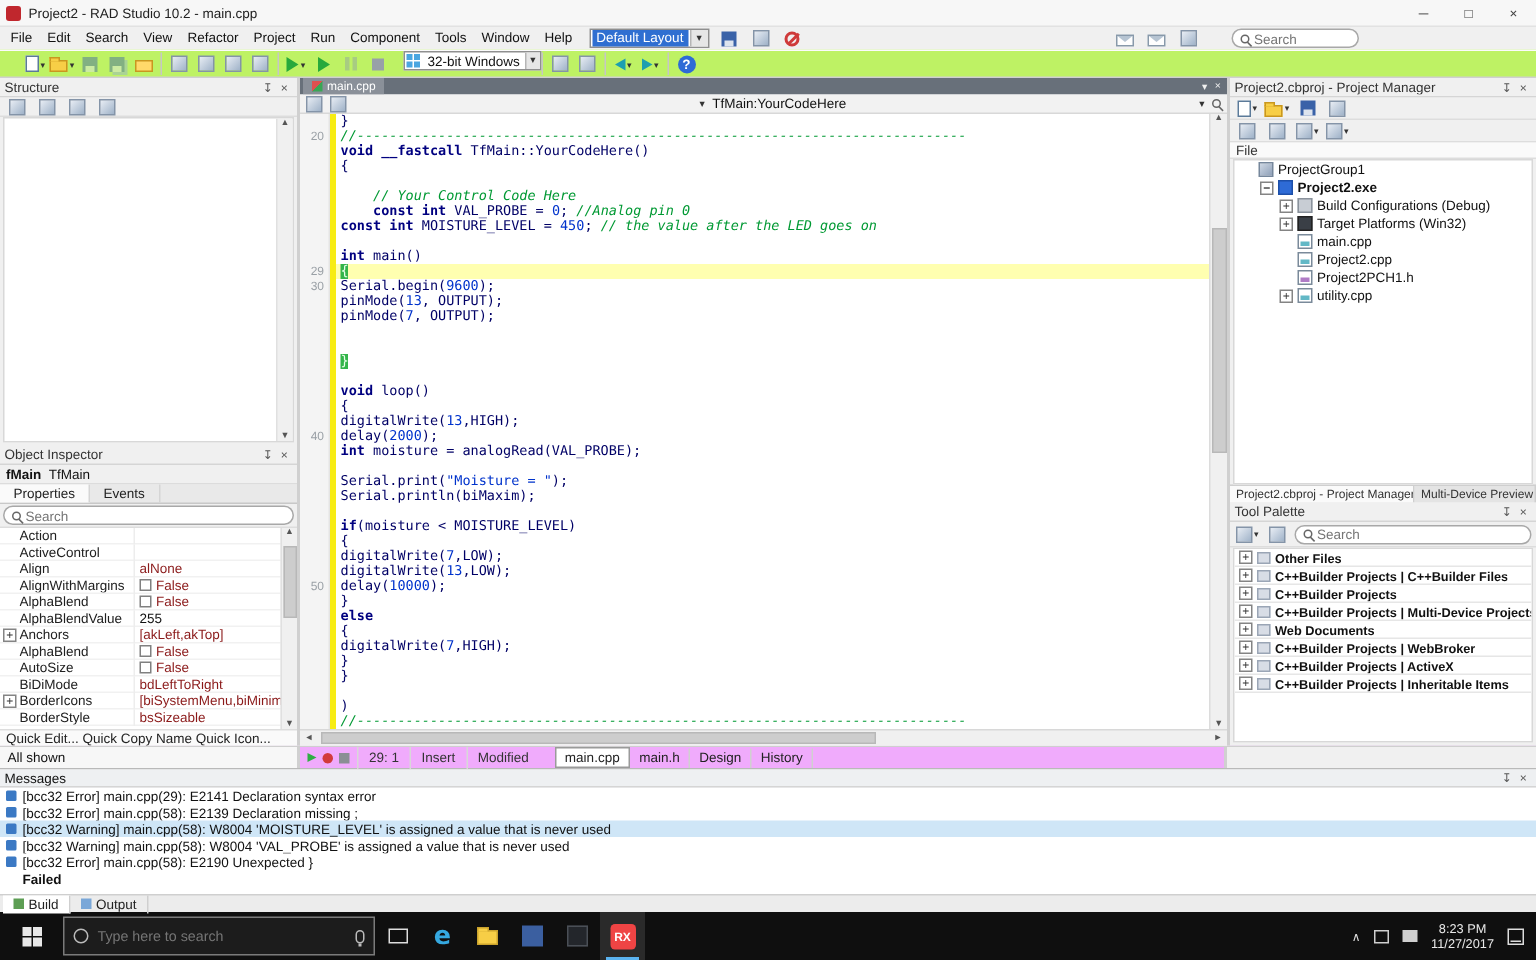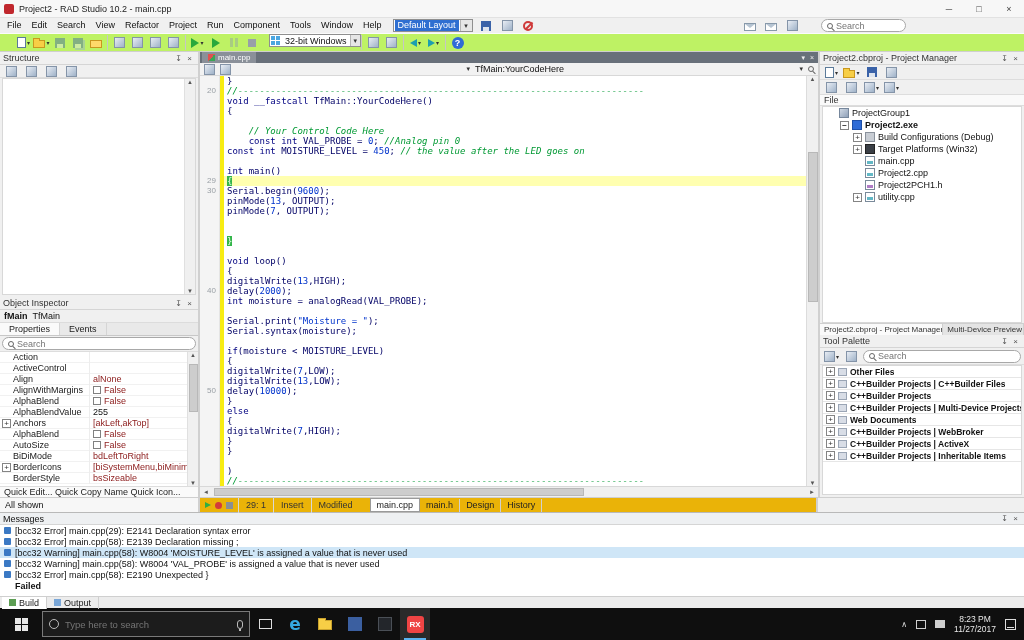--- a/index.html
+++ b/index.html
@@ -102,31 +102,31 @@
 .crumb-dd{font-size:7px;color:#333}
 .editor-wrap{flex:1;display:flex;overflow:hidden;background:#fff;min-height:0}
 .code-col{flex:1;overflow:hidden;min-width:0}
 .ed-vscroll{width:12px;background:#f0f0f0;border-left:1px solid #dcdcdc;display:flex;flex-direction:column;align-items:center;font-size:6px;color:#555;flex:none}
 .ed-vthumb{width:10px;height:150px;background:#cdcdcd;border:1px solid #b8b8b8;margin-top:70px}
 .code-row{display:flex;height:10px;line-height:10px;font-family:"DejaVu Sans Mono",monospace;font-size:9px;white-space:pre}
 .gut{width:20px;flex:none;text-align:right;padding-right:3px;background:#f4f4f4;color:#9aa0a6;font-family:"Liberation Sans",sans-serif;font-size:8px;border-right:1px solid #e4e4e4}
 .chbar{width:4px;flex:none;background:#f7ec13}
 .ctext{flex:1;padding-left:3px;color:#000066;overflow:hidden}
 .row-current .ctext{background:#ffffb0}
-.kw{font-weight:normal;color:#000080}
+.kw{font-weight:bold;color:#000080}
 .num{color:#0033cc}
 .str{color:#0033cc}
 .cmt{color:#009933;font-style:italic}
 .brace-hl{background:#33b54a;color:#eaffea}
 .hscroll{height:11px;background:#f0f0f0;border-top:1px solid #d8d8d8;position:relative;font-size:6px;color:#555;flex:none}
 .hthumb{position:absolute;left:14px;top:1px;width:370px;height:8px;background:#cdcdcd;border:1px solid #b8b8b8}
 .harrow{position:absolute;top:0;width:12px;text-align:center;line-height:11px}
 
 
-.statusrow{height:15px;display:flex;background:#eab308;border-top:1px solid #cfcfcf}
+.statusrow{height:15px;display:flex;background:#f0abfc;border-top:1px solid #cfcfcf}
 .status-left{width:200px;border-right:2px solid #d0d0d0;display:flex;align-items:center;padding-left:5px;background:#f7f7f7}
 .status-center{flex:1;display:flex;align-items:center;border-right:2px solid #d0d0d0;min-width:0}
 .dbg{display:flex;align-items:center;gap:4px;padding:0 5px}
 .dbg-run{width:0;height:0;border-left:6px solid #2fae43;border-top:3.5px solid transparent;border-bottom:3.5px solid transparent}
 .dbg-rec{width:7px;height:7px;border-radius:50%;background:#d23b3b}
 .dbg-stop{width:7px;height:7px;background:#8a8f94}
 .sfield{padding:0 7px;border-left:1px solid #d8d8d8;height:15px;line-height:15px;color:#333;white-space:nowrap}
 .ftabs{display:flex;margin-left:10px;height:15px;align-items:center}
 .ftab{padding:0 6px;height:13px;line-height:13px;color:#222;border-right:1px solid #d0d0d0;white-space:nowrap}
 .ftab.active{background:#fff;border:1px solid #9a9a9a;height:14px;line-height:12px}
@@ -526,21 +526,21 @@
             <div class="code-row"><span class="gut"></span><span class="chbar"></span><span class="ctext"></span></div>
             <div class="code-row"><span class="gut"></span><span class="chbar"></span><span class="ctext"><span class="brace-hl">}</span></span></div>
             <div class="code-row"><span class="gut"></span><span class="chbar"></span><span class="ctext"></span></div>
             <div class="code-row"><span class="gut"></span><span class="chbar"></span><span class="ctext"><span class="kw">void</span> loop()</span></div>
             <div class="code-row"><span class="gut"></span><span class="chbar"></span><span class="ctext">{</span></div>
             <div class="code-row"><span class="gut"></span><span class="chbar"></span><span class="ctext">digitalWrite(<span class="num">13</span>,HIGH);</span></div>
             <div class="code-row"><span class="gut">40</span><span class="chbar"></span><span class="ctext">delay(<span class="num">2000</span>);</span></div>
             <div class="code-row"><span class="gut"></span><span class="chbar"></span><span class="ctext"><span class="kw">int</span> moisture = analogRead(VAL_PROBE);</span></div>
             <div class="code-row"><span class="gut"></span><span class="chbar"></span><span class="ctext"></span></div>
             <div class="code-row"><span class="gut"></span><span class="chbar"></span><span class="ctext">Serial.print(<span class="str">"Moisture = "</span>);</span></div>
-            <div class="code-row"><span class="gut"></span><span class="chbar"></span><span class="ctext">Serial.syntax(moisture);</span></div>
+            <div class="code-row"><span class="gut"></span><span class="chbar"></span><span class="ctext">Serial.println(biMaxim);</span></div>
             <div class="code-row"><span class="gut"></span><span class="chbar"></span><span class="ctext"></span></div>
             <div class="code-row"><span class="gut"></span><span class="chbar"></span><span class="ctext"><span class="kw">if</span>(moisture &lt; MOISTURE_LEVEL)</span></div>
             <div class="code-row"><span class="gut"></span><span class="chbar"></span><span class="ctext">{</span></div>
             <div class="code-row"><span class="gut"></span><span class="chbar"></span><span class="ctext">digitalWrite(<span class="num">7</span>,LOW);</span></div>
             <div class="code-row"><span class="gut"></span><span class="chbar"></span><span class="ctext">digitalWrite(<span class="num">13</span>,LOW);</span></div>
             <div class="code-row"><span class="gut">50</span><span class="chbar"></span><span class="ctext">delay(<span class="num">10000</span>);</span></div>
             <div class="code-row"><span class="gut"></span><span class="chbar"></span><span class="ctext">}</span></div>
             <div class="code-row"><span class="gut"></span><span class="chbar"></span><span class="ctext"><span class="kw">else</span></span></div>
             <div class="code-row"><span class="gut"></span><span class="chbar"></span><span class="ctext">{</span></div>
             <div class="code-row"><span class="gut"></span><span class="chbar"></span><span class="ctext">digitalWrite(<span class="num">7</span>,HIGH);</span></div>

